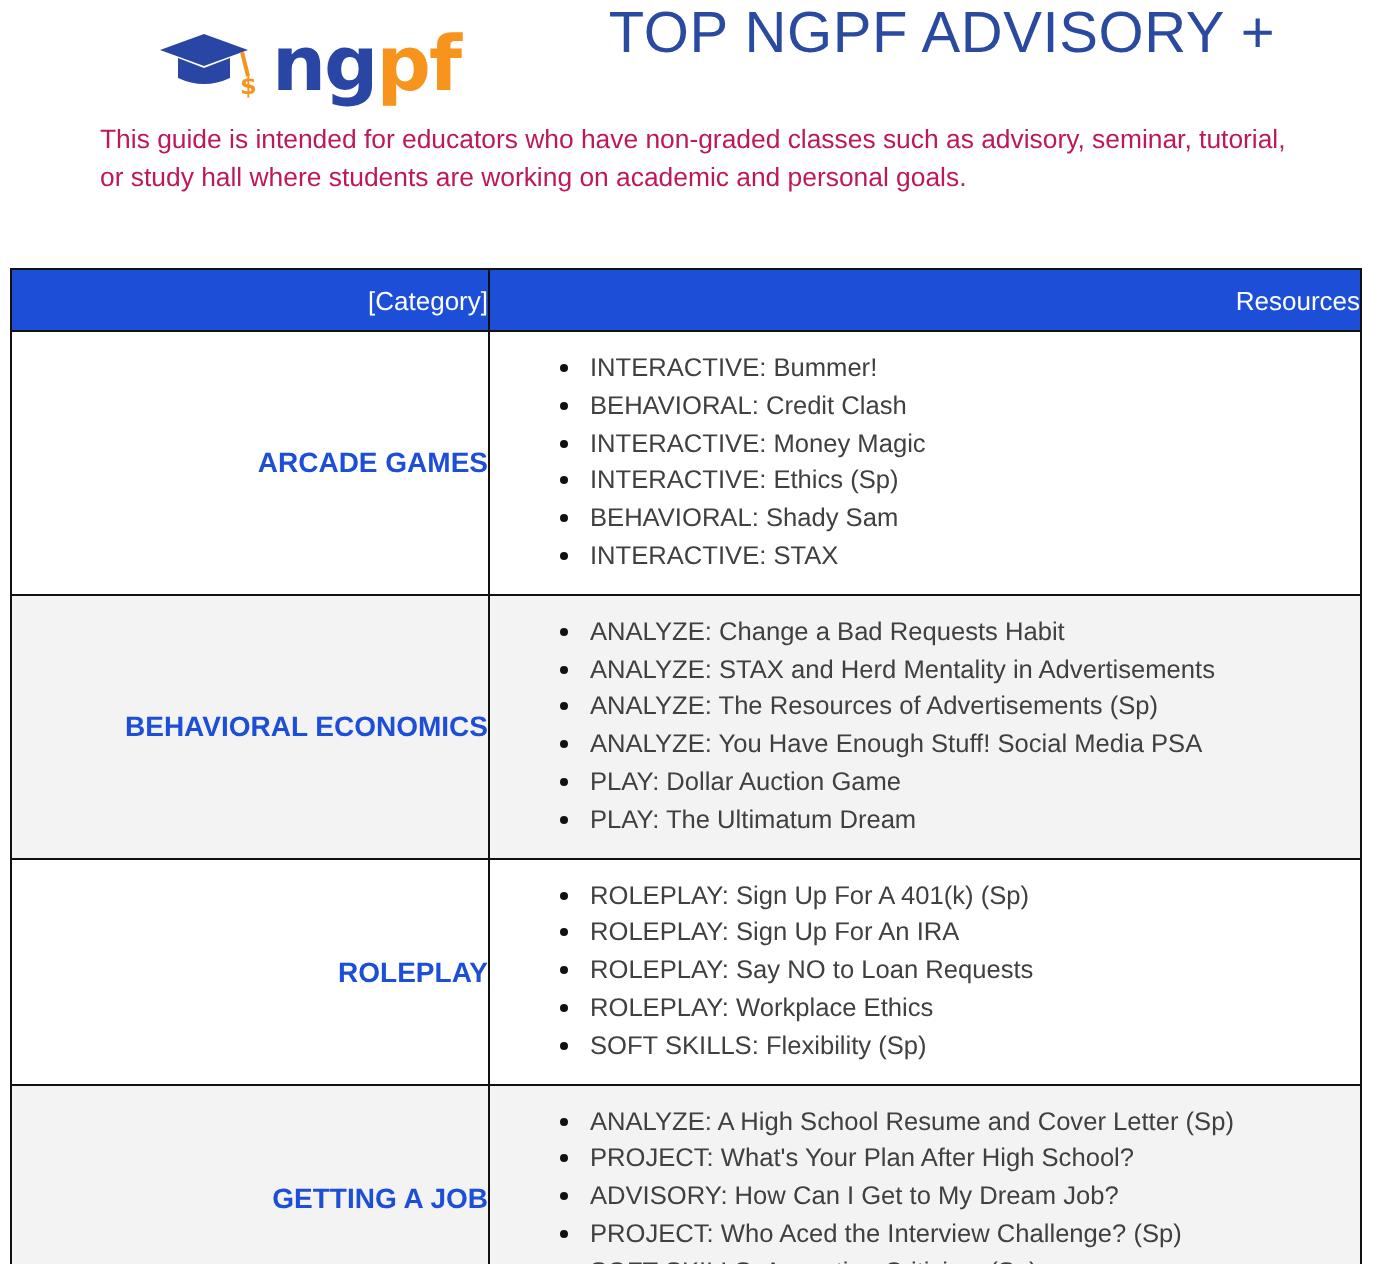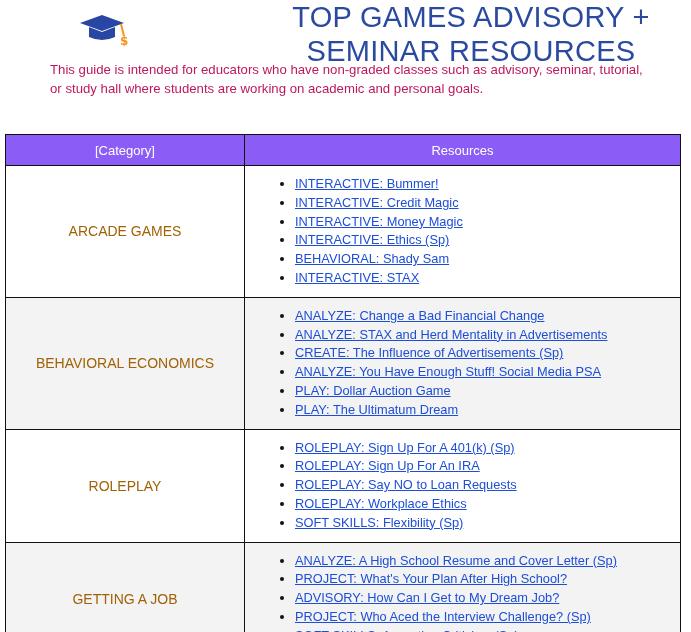--- a/index.html
+++ b/index.html
@@ -5,76 +5,76 @@
   html, body { margin: 0; padding: 0; background: #ffffff; }
   body { width: 691px; height: 632px; overflow: hidden; position: relative; font-family: "Liberation Sans", sans-serif; }
   .logo { position: absolute; left: 80px; top: 12px; display: flex; align-items: center; }
   .logo svg { display: block; }
   .logo-text { font-family: "DejaVu Sans", sans-serif; font-weight: bold; font-size: 38px; letter-spacing: -1px; line-height: 40px; margin-left: 4px; }
   .logo-text .ng { color: #2a46a5; }
   .logo-text .pf { color: #f7941d; }
   .title { position: absolute; left: 292px; top: 0px; width: 358px; text-align: center; color: #2a4a9f; font-size: 29px; line-height: 34px; letter-spacing: 0.3px; }
   .intro { position: absolute; left: 50px; top: 60px; width: 600px; color: #be185d; font-size: 13.2px; line-height: 19px; }
   table.res { position: absolute; left: 5px; top: 134px; width: 676px; border-collapse: collapse; }
-  table.res th { background: #8b5cf6; color: #ffffff; font-weight: normal; font-size: 13px; height: 30px; border: 1.5px solid #111; padding: 0; }
+  table.res th { background: #1d4ed8; color: #ffffff; font-weight: normal; font-size: 13px; height: 30px; border: 1.5px solid #111; padding: 0; text-align: right; }
   table.res td { border: 1.5px solid #111; padding: 0; vertical-align: middle; }
-  td.cat { width: 238px; text-align: center; color: #a16207; font-size: 14px; }
+  td.cat { width: 238px; text-align: right; color: #1d4ed8; font-size: 14px; font-weight: bold; }
   tr.odd td { background: #ffffff; }
   tr.even td { background: #f3f3f3; }
   ul.links { margin: 0; padding: 9px 0 9px 50px; list-style: disc; }
   ul.links li { font-size: 12.8px; line-height: 18.8px; color: #111; }
-  ul.links li a { color: #1d4ed8; text-decoration: underline; }
+  ul.links li a { color: #404040; }
 </style>
 </head>
 <body>
 
 <div class="logo">
   <svg width="52" height="36" viewBox="0 0 52 36">
     <polygon points="0,11 22,3 44,11 22,19" fill="#2a46a5"></polygon>
     <path d="M9,15 L9,25 Q22,31 35,25 L35,15 L22,20 Z" fill="#2a46a5"></path>
     <line x1="41" y1="12" x2="44" y2="24" stroke="#f7941d" stroke-width="2"></line>
     <text x="40" y="33" font-size="12" font-weight="bold" fill="#f7941d" font-family="DejaVu Sans, sans-serif">$</text>
   </svg>
+  <div class="logo-text"><span class="ng">ng</span><span class="pf">pf</span></div>
 </div>
 
 <div class="title">
-  <div>TOP GAMES ADVISORY +</div>
-  <div>SEMINAR RESOURCES</div>
+  <div>TOP NGPF ADVISORY +</div>
 </div>
 
 <div class="intro">This guide is intended for educators who have non-graded classes such as advisory, seminar, tutorial, or study hall where students are working on academic and personal goals.</div>
 
 <table class="res">
   <thead>
     <tr>
       <th>[Category]</th>
       <th>Resources</th>
     </tr>
   </thead>
   <tbody id="tbody">
       <tr class="odd">
         <td class="cat">ARCADE GAMES</td>
         <td>
           <ul class="links">
             <li><a>INTERACTIVE: Bummer!</a></li>
-            <li><a>INTERACTIVE: Credit Magic</a></li>
+            <li><a>BEHAVIORAL: Credit Clash</a></li>
             <li><a>INTERACTIVE: Money Magic</a></li>
             <li><a>INTERACTIVE: Ethics (Sp)</a></li>
             <li><a>BEHAVIORAL: Shady Sam</a></li>
             <li><a>INTERACTIVE: STAX</a></li>
           </ul>
         </td>
       </tr>
       <tr class="even">
         <td class="cat">BEHAVIORAL ECONOMICS</td>
         <td>
           <ul class="links">
-            <li><a>ANALYZE: Change a Bad Financial Change</a></li>
+            <li><a>ANALYZE: Change a Bad Requests Habit</a></li>
             <li><a>ANALYZE: STAX and Herd Mentality in Advertisements</a></li>
-            <li><a>CREATE: The Influence of Advertisements (Sp)</a></li>
+            <li><a>ANALYZE: The Resources of Advertisements (Sp)</a></li>
             <li><a>ANALYZE: You Have Enough Stuff! Social Media PSA</a></li>
             <li><a>PLAY: Dollar Auction Game</a></li>
             <li><a>PLAY: The Ultimatum Dream</a></li>
           </ul>
         </td>
       </tr>
       <tr class="odd">
         <td class="cat">ROLEPLAY</td>
         <td>
           <ul class="links">

